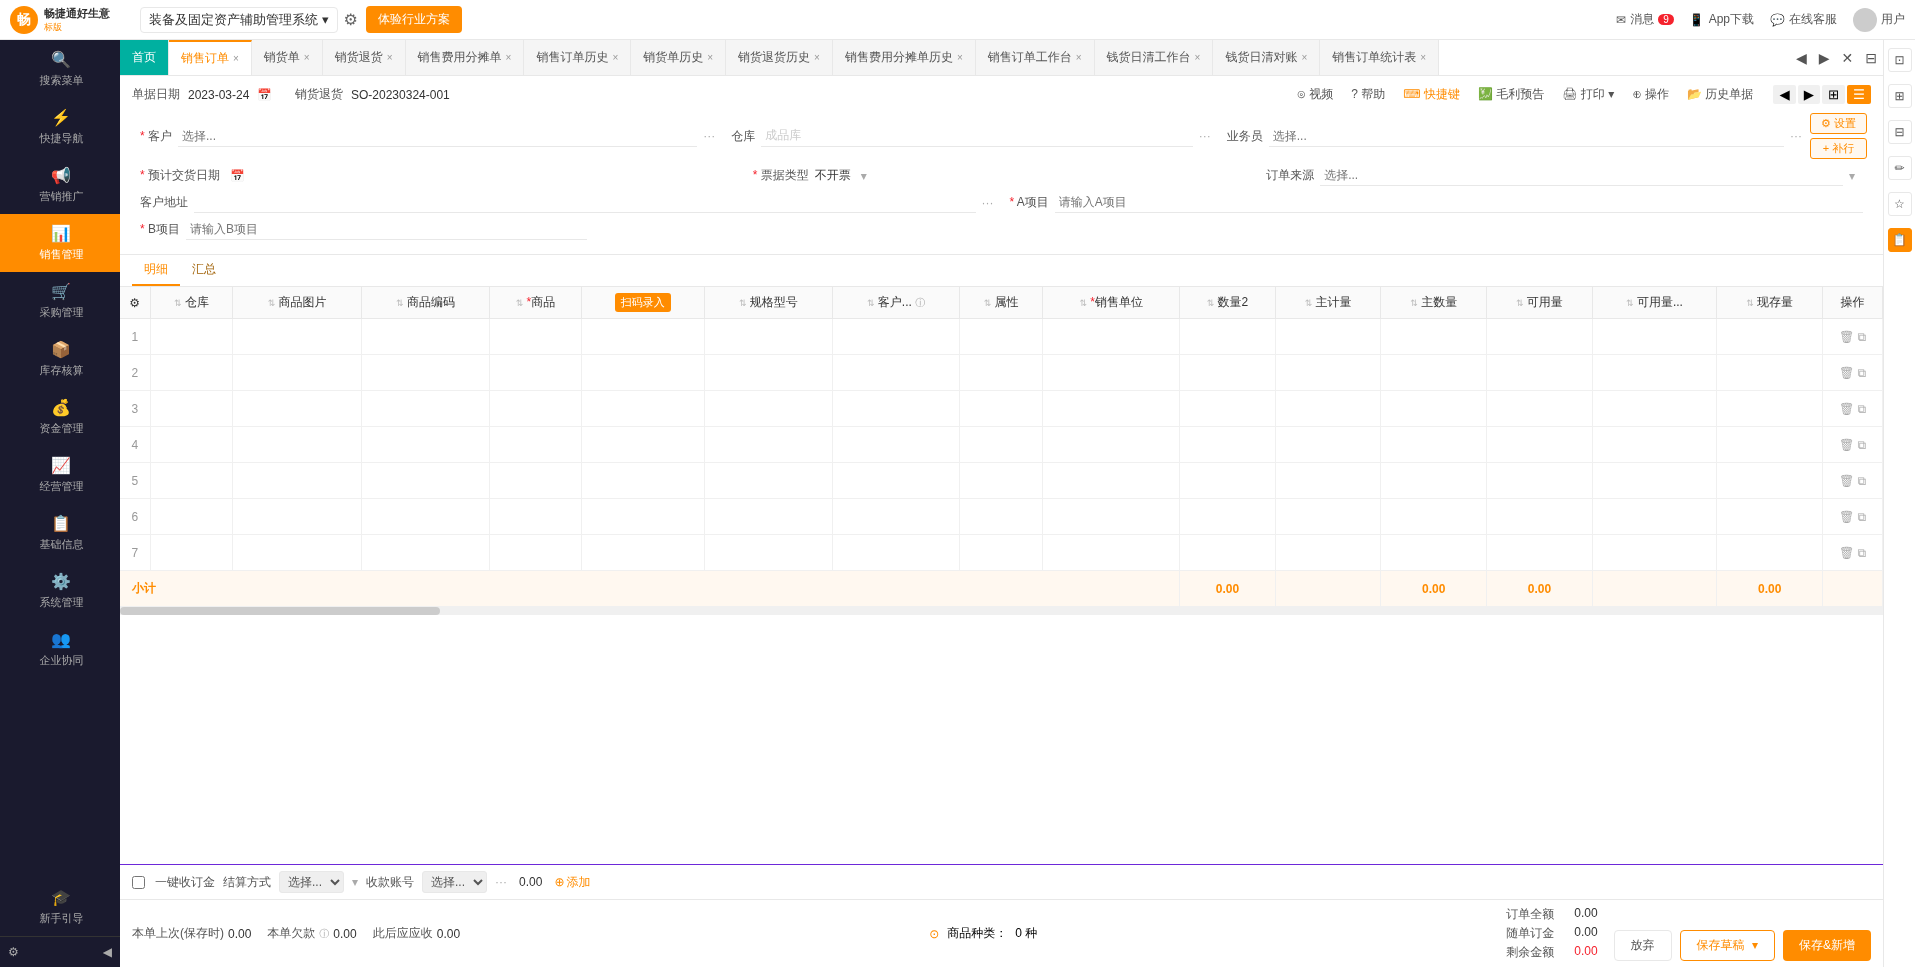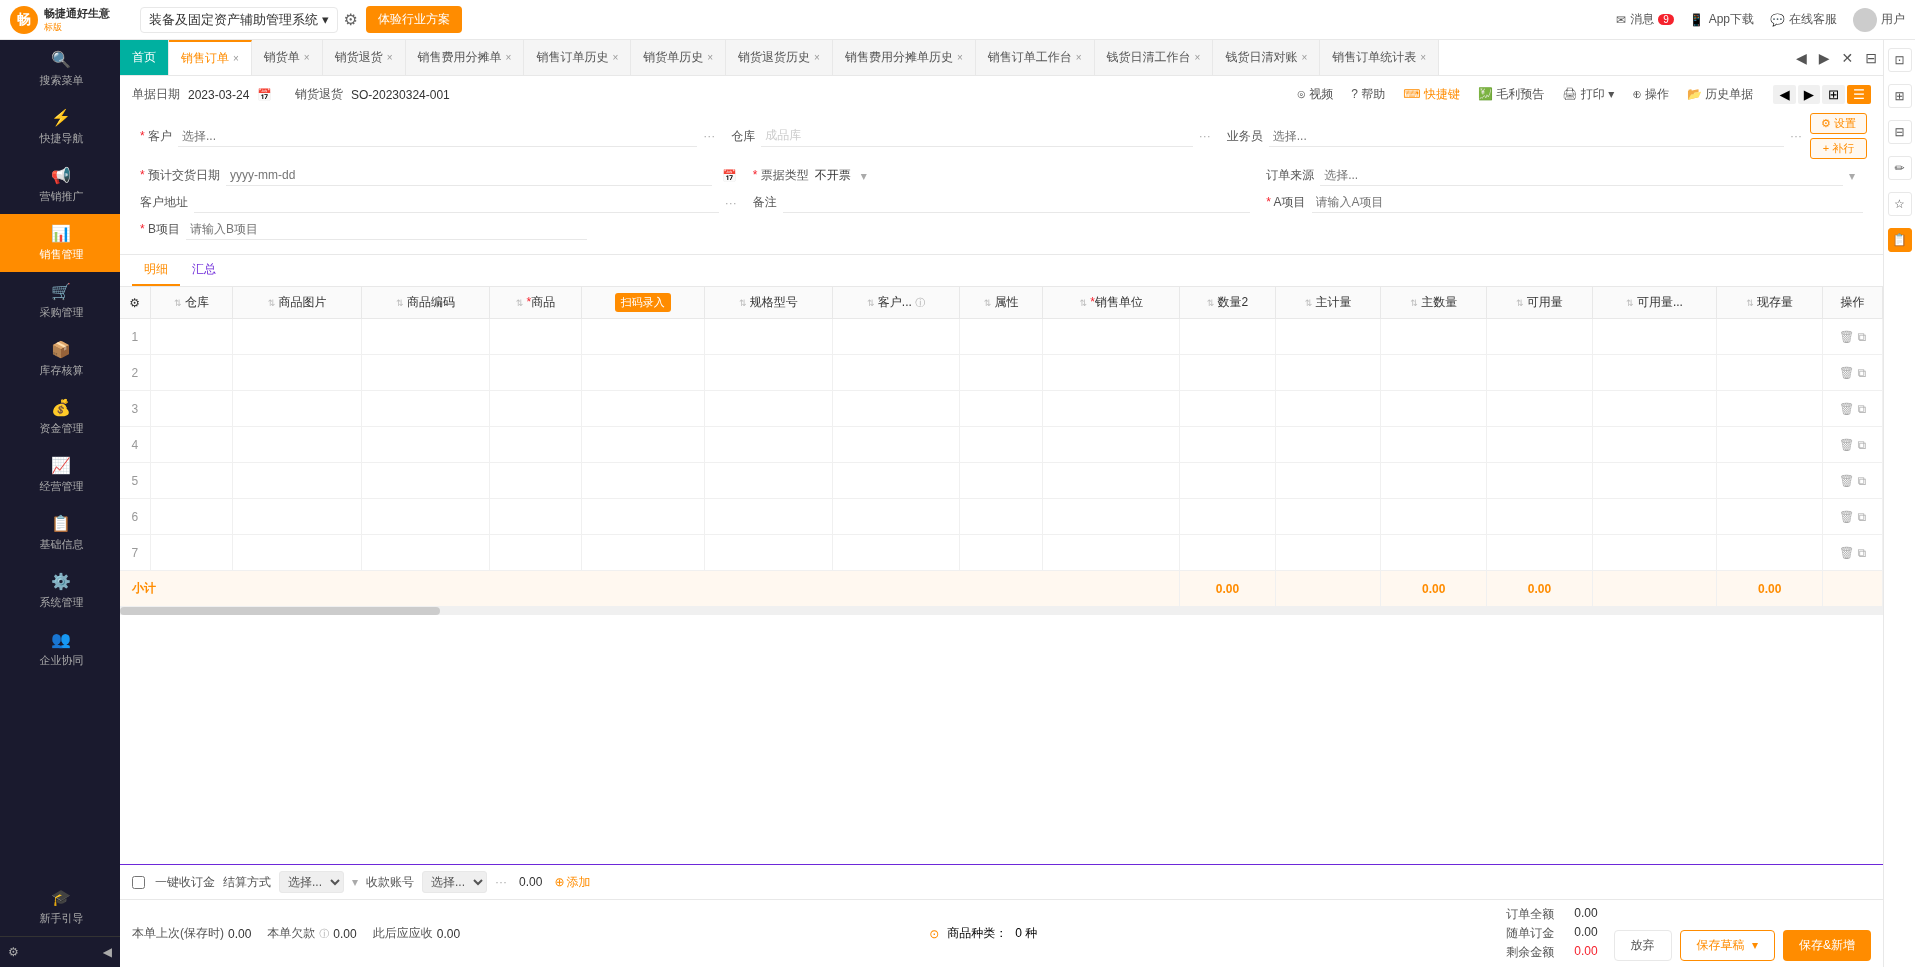--- a/index.html
+++ b/index.html
@@ -111,21 +111,21 @@
     .form-label.required::before { content: '* '; color: #f5222d; }
     .form-input {
       flex: 1; border: none; border-bottom: 1px solid #e8e8e8;
       padding: 3px 4px; font-size: 12px; color: #ccc; outline: none; background: transparent;
     }
     .form-dots { color: #aaa; cursor: pointer; }
 
     
     .detail-tabs { display: flex; align-items: center; border-bottom: 1px solid #e8e8e8; background: #fff; padding: 0 12px; }
     .detail-tab {
-      padding: 6px 12px; cursor: pointer; font-size: 12px; color: #6d28d9;
+      padding: 6px 12px; cursor: pointer; font-size: 12px; color: #a16207;
       border-bottom: 2px solid transparent;
     }
     .detail-tab.active { color: #ff8c00; border-bottom-color: #ff8c00; }
 
     
     .table-area { flex: 1; overflow: auto; background: #fff; }
     .data-table { width: 100%; border-collapse: collapse; font-size: 12px; }
     .data-table th {
       background: #fafafa; border-right: 1px solid #e8e8e8; border-bottom: 1px solid #e8e8e8;
       padding: 6px 4px; text-align: center; color: #333; font-weight: normal;
@@ -389,44 +389,39 @@
         </div>
         <div style="display:flex;flex-direction:column;gap:4px;margin-left:auto;padding-right:4px;">
           <button style="background:#fff8f0;border:1px solid #ff8c00;color:#ff8c00;border-radius:3px;padding:2px 10px;cursor:pointer;font-size:11px;">⚙ 设置</button>
           <button style="background:#fff8f0;border:1px solid #ff8c00;color:#ff8c00;border-radius:3px;padding:2px 10px;cursor:pointer;font-size:11px;">+ 补行</button>
         </div>
       </div>
 
       <div class="form-row">
         <div class="form-field" style="flex:1.2;">
           <span class="form-label required">预计交货日期</span>
-          <input class="form-input" type="text" placeholder="yyyy-mm-dd" style="">
           <span style="color:#aaa;cursor:pointer;margin-left:4px;">📅</span>
         </div>
         <div class="form-field" style="flex:1;">
           <span class="form-label required">票据类型</span>
           <span style="font-size:12px;color:#333;margin-right:4px;">不开票</span>
           <span style="color:#aaa;cursor:pointer;">▾</span>
         </div>
         <div class="form-field" style="flex:1.2;">
           <span class="form-label">订单来源</span>
           <input class="form-input" type="text" placeholder="选择..." style="">
           <span style="color:#aaa;cursor:pointer;margin-right:8px;">▾</span>
         </div>
       </div>
 
       <div class="form-row">
         <div class="form-field" style="flex:1.2;">
           <span class="form-label">客户地址</span>
           <input class="form-input" type="text" style="">
           <span class="form-dots">···</span>
-        </div>
-        <div class="form-field" style="flex:1;">
-          <span class="form-label">备注</span>
-          <input class="form-input" type="text" style="">
         </div>
         <div class="form-field" style="flex:1.2;">
           <span class="form-label required">A项目</span>
           <input class="form-input" type="text" placeholder="请输入A项目" style="">
         </div>
       </div>
 
       <div class="form-row">
         <div class="form-field" style="flex:0.7;">
           <span class="form-label required">B项目</span>

